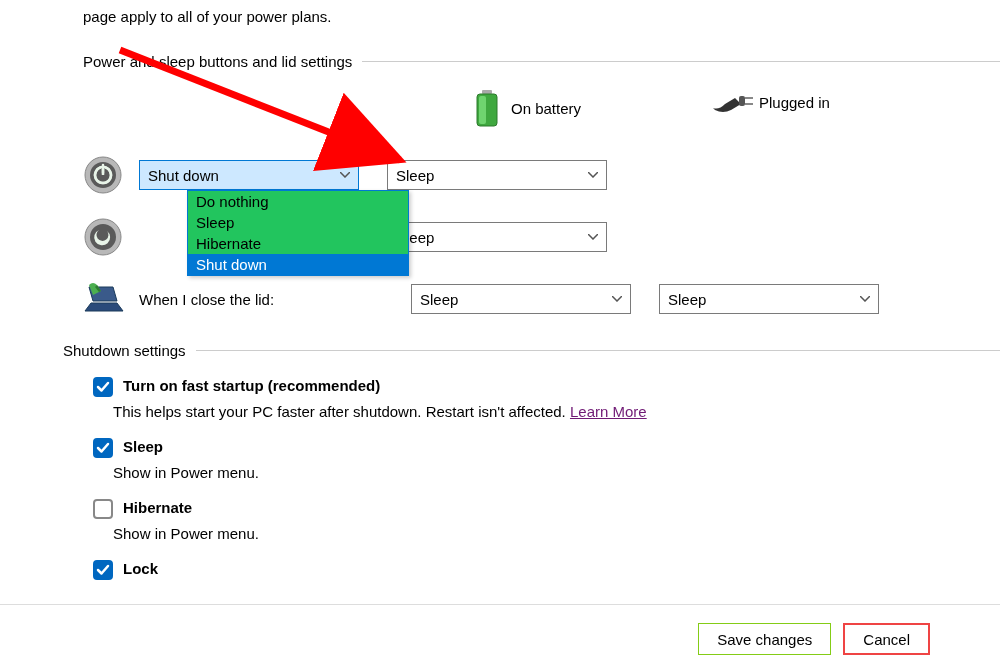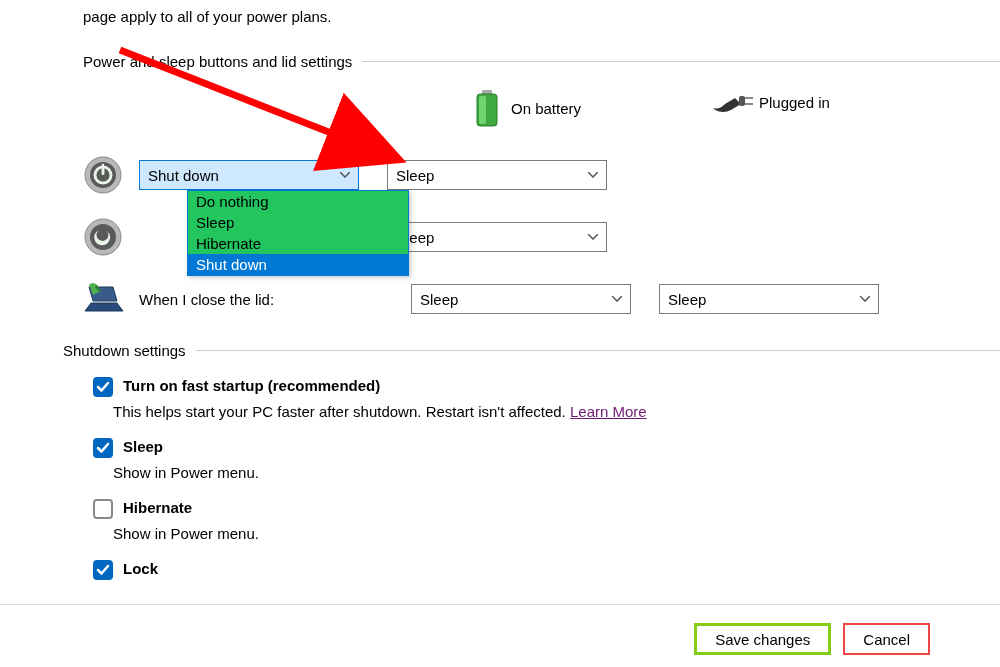--- a/index.html
+++ b/index.html
@@ -182,21 +182,21 @@
       padding: 0 18px;
       font-size: 15px;
       border: 2px solid #ef4444;
       background: #fff;
       display: flex;
       align-items: center;
       justify-content: center;
       cursor: pointer;
     }
     .btn.primary {
-      border: 3px solid #84cc16;
+      border: 1px solid #84cc16;
     }
   </style>
 </head>
 <body>
 
 <div class="content">
   <div class="intro">page apply to all of your power plans.</div>
 
   <div class="section-header">
     <span>Power and sleep buttons and lid settings</span>

